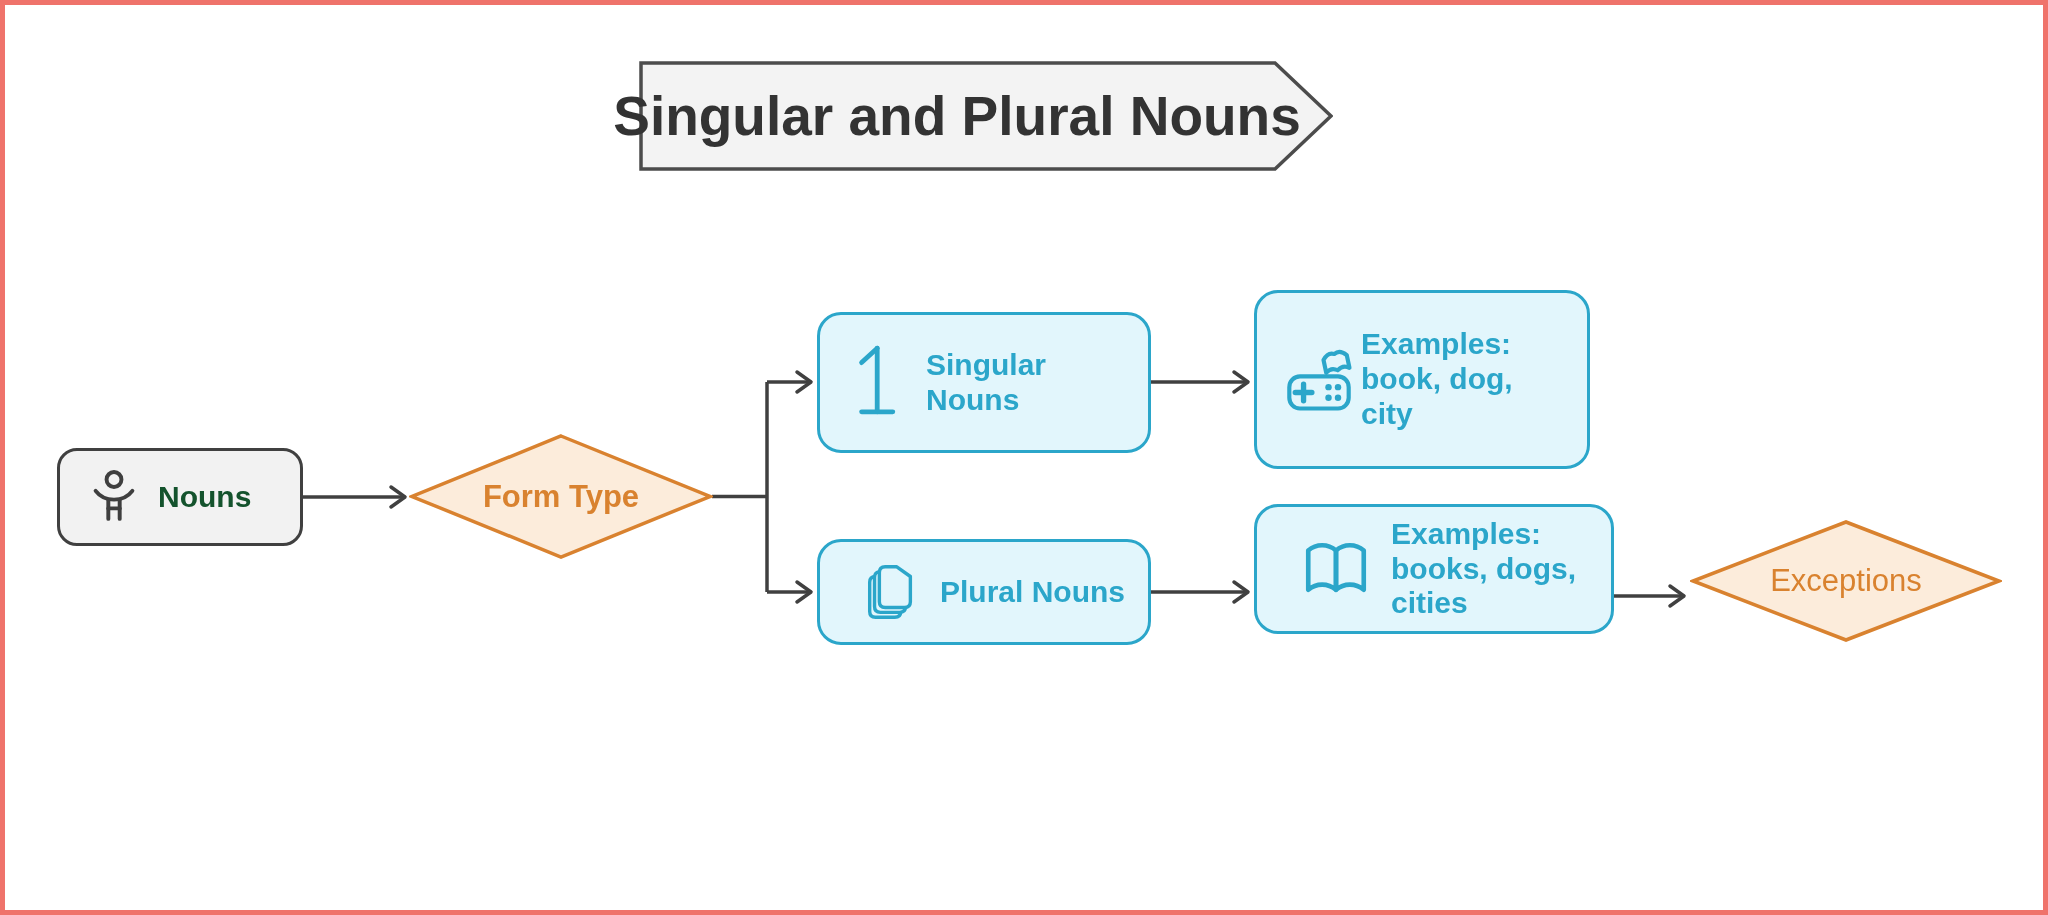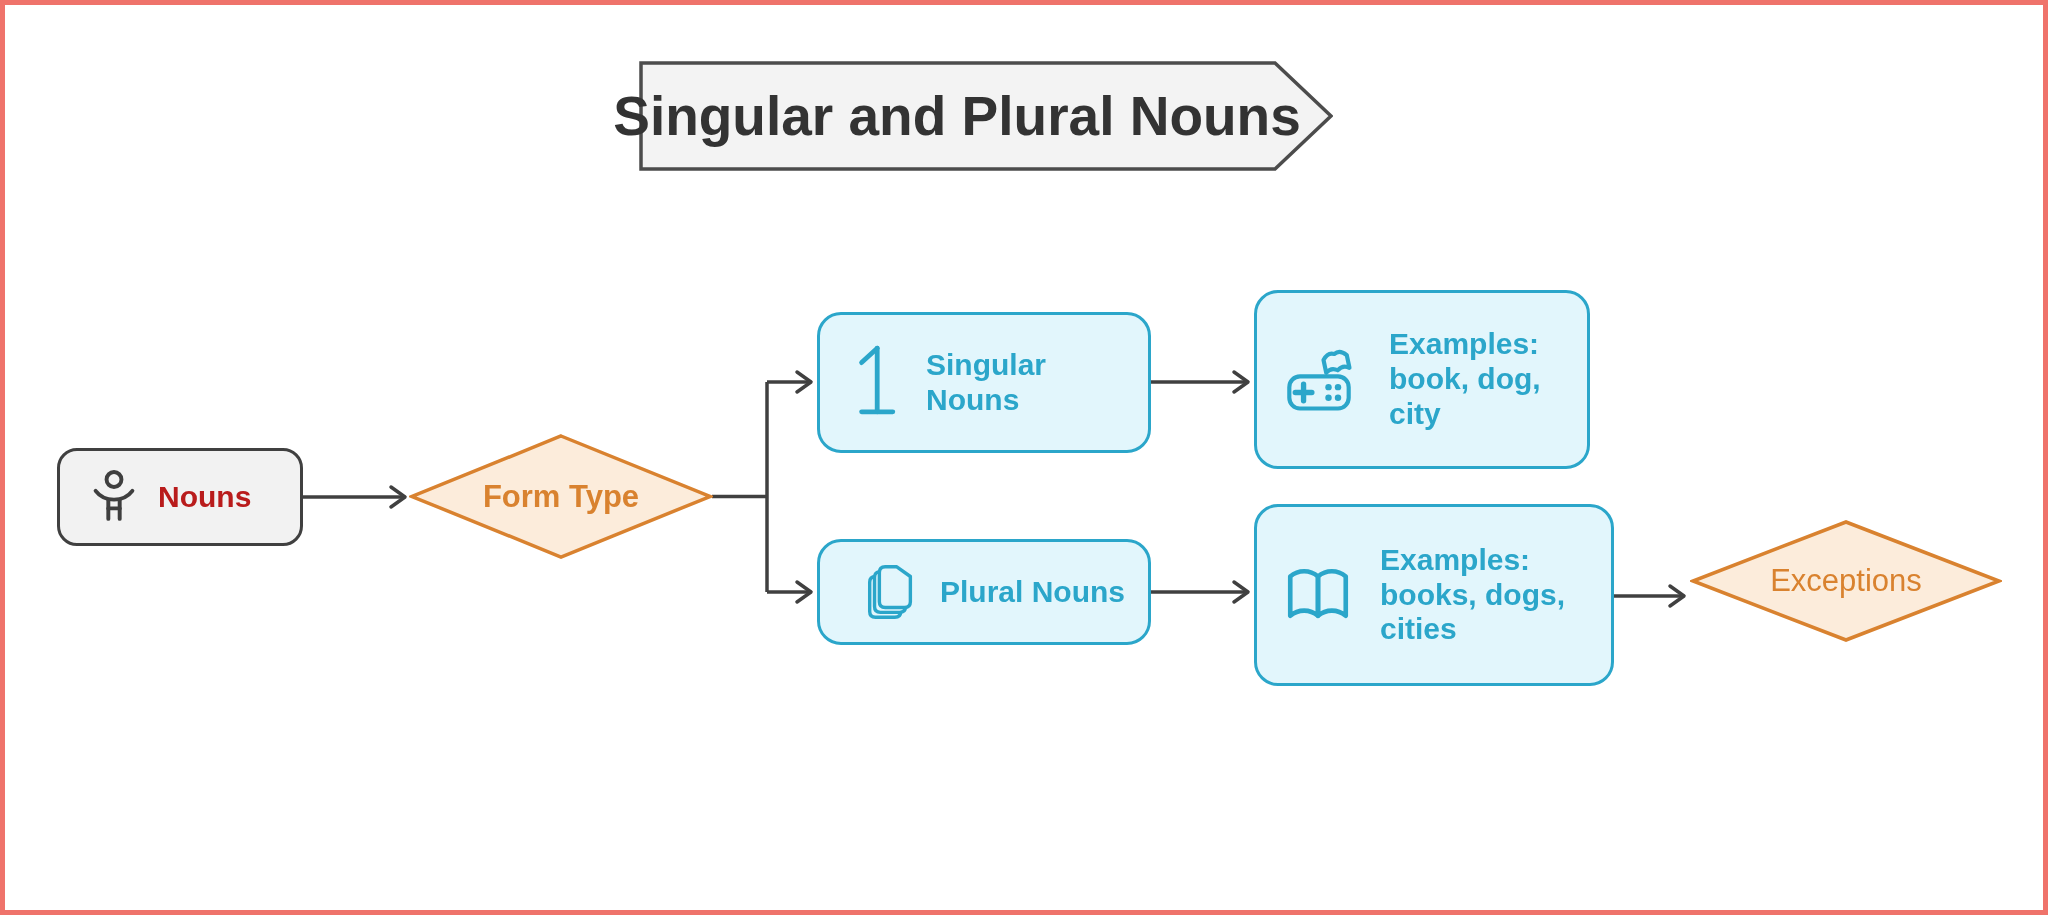--- a/index.html
+++ b/index.html
@@ -24,34 +24,34 @@
     font-size: 55px; font-weight: bold; color: #333333; white-space: nowrap;
   }
 
   
   .node-box {
     position: absolute; box-sizing: border-box;
     display: flex; align-items: center;
     border-radius: 20px;
   }
   .node-box.gray {
-    background: #f2f2f2; border: 3.5px solid #404040; color: #b91c1c;
+    background: #f2f2f2; border: 3.5px solid #404040; color: #14532d;
   }
   .node-box.blue {
     background: #e2f6fc; border: 3.5px solid #2ba6ca; color: #2ba6ca;
     border-radius: 24px;
   }
   .node-label { font-size: 30px; font-weight: bold; line-height: 1.16; }
   .icon-wrap { flex: 0 0 auto; display: flex; align-items: center; justify-content: center; }
 
   #nouns-box      { left: 52px;  top: 443px; width: 246px; height: 98px;  padding-left: 26px; gap: 16px; }
   #singular-box   { left: 812px; top: 307px; width: 334px; height: 141px; padding-left: 32px; gap: 26px; }
-  #examples1-box  { left: 1249px; top: 285px; width: 336px; height: 179px; padding-left: 24px; gap: 32px; }
+  #examples1-box  { left: 1249px; top: 285px; width: 336px; height: 179px; padding-left: 24px; gap: 4px; }
   #plural-box     { left: 812px; top: 534px; width: 334px; height: 106px; padding-left: 40px; gap: 18px; }
-  #examples2-box  { left: 1249px; top: 499px; width: 360px; height: 182px; padding-left: 24px; gap: 25px; }
+  #examples2-box  { left: 1249px; top: 499px; width: 360px; height: 130px; padding-left: 24px; gap: 18px; justify-content: flex-end; }
   #examples1-box .node-label { width: 205px; }
   #examples2-box .node-label { width: 220px; }
   #singular-box .node-label  { width: 175px; }
 
   
   .diamond { position: absolute; }
   .diamond svg { position: absolute; left: 0; top: 0; }
   .diamond-label {
     position: absolute; left: 0; top: 0; width: 100%; height: 100%;
     display: flex; align-items: center; justify-content: center;

